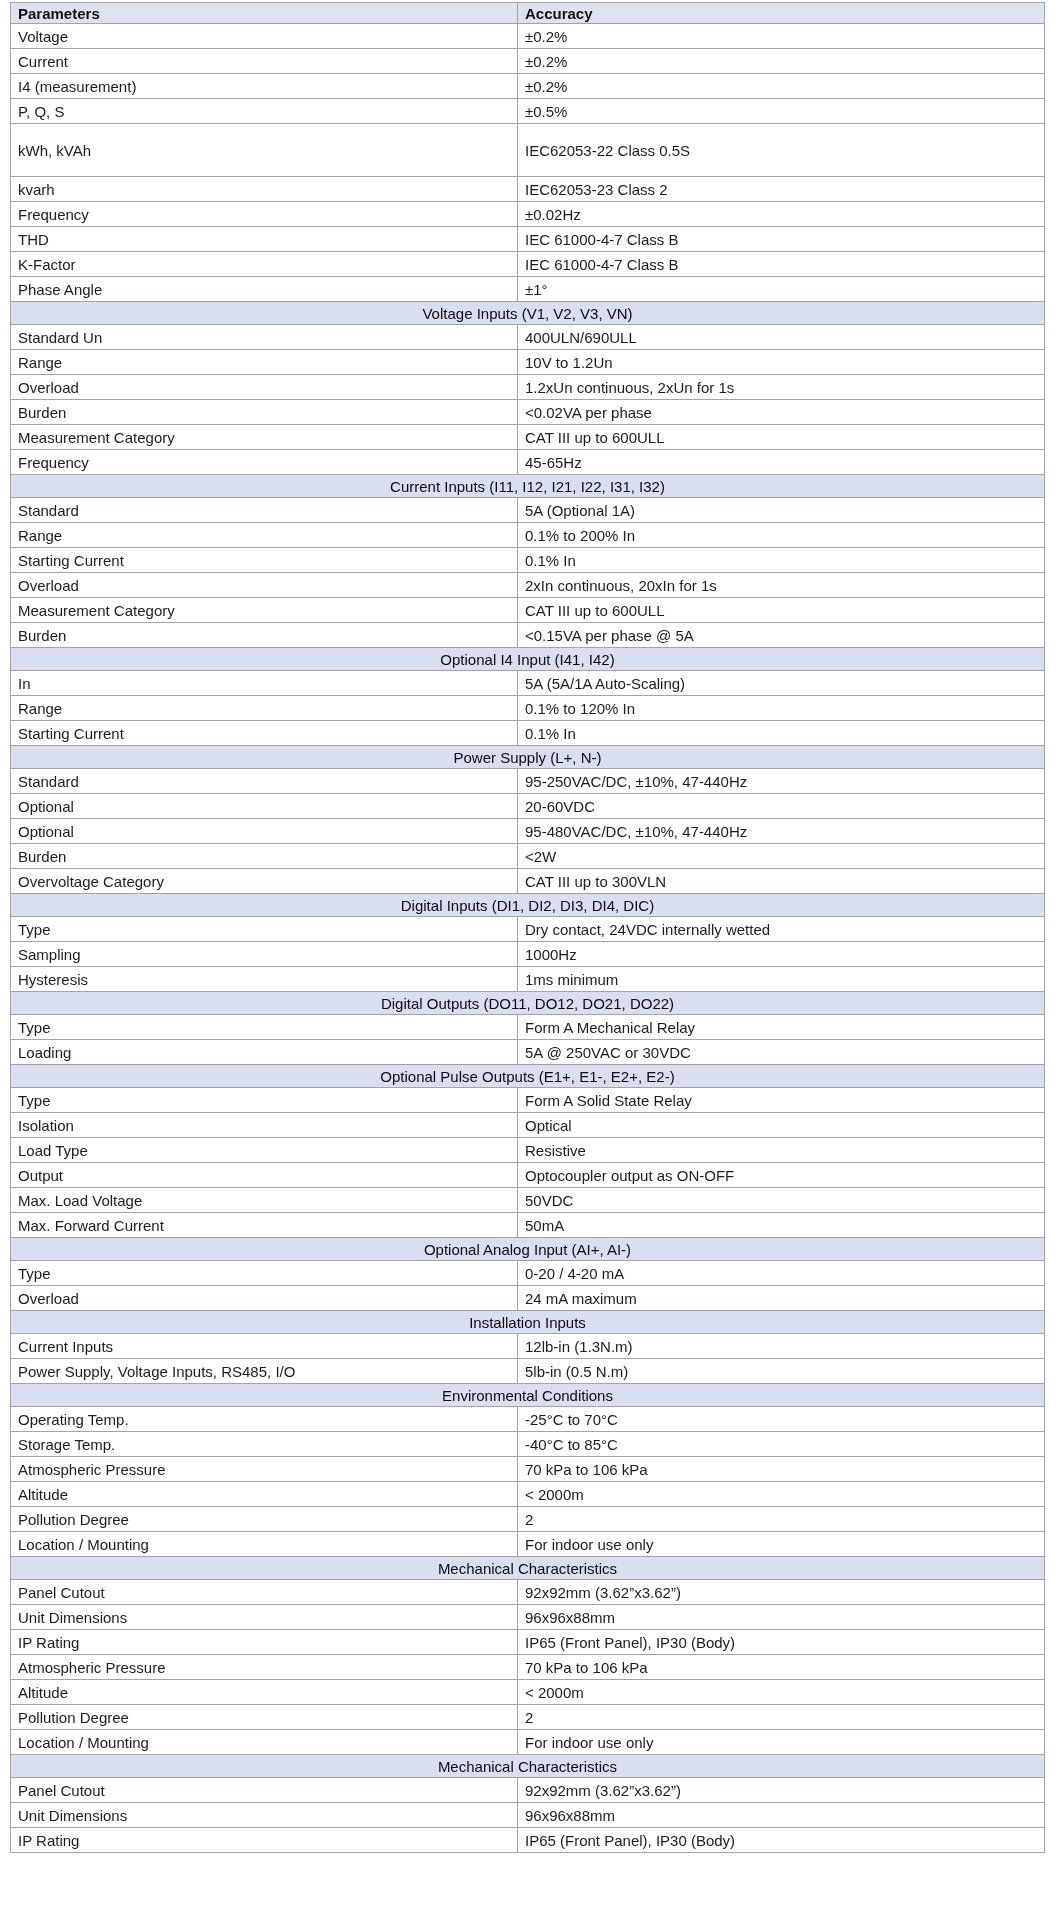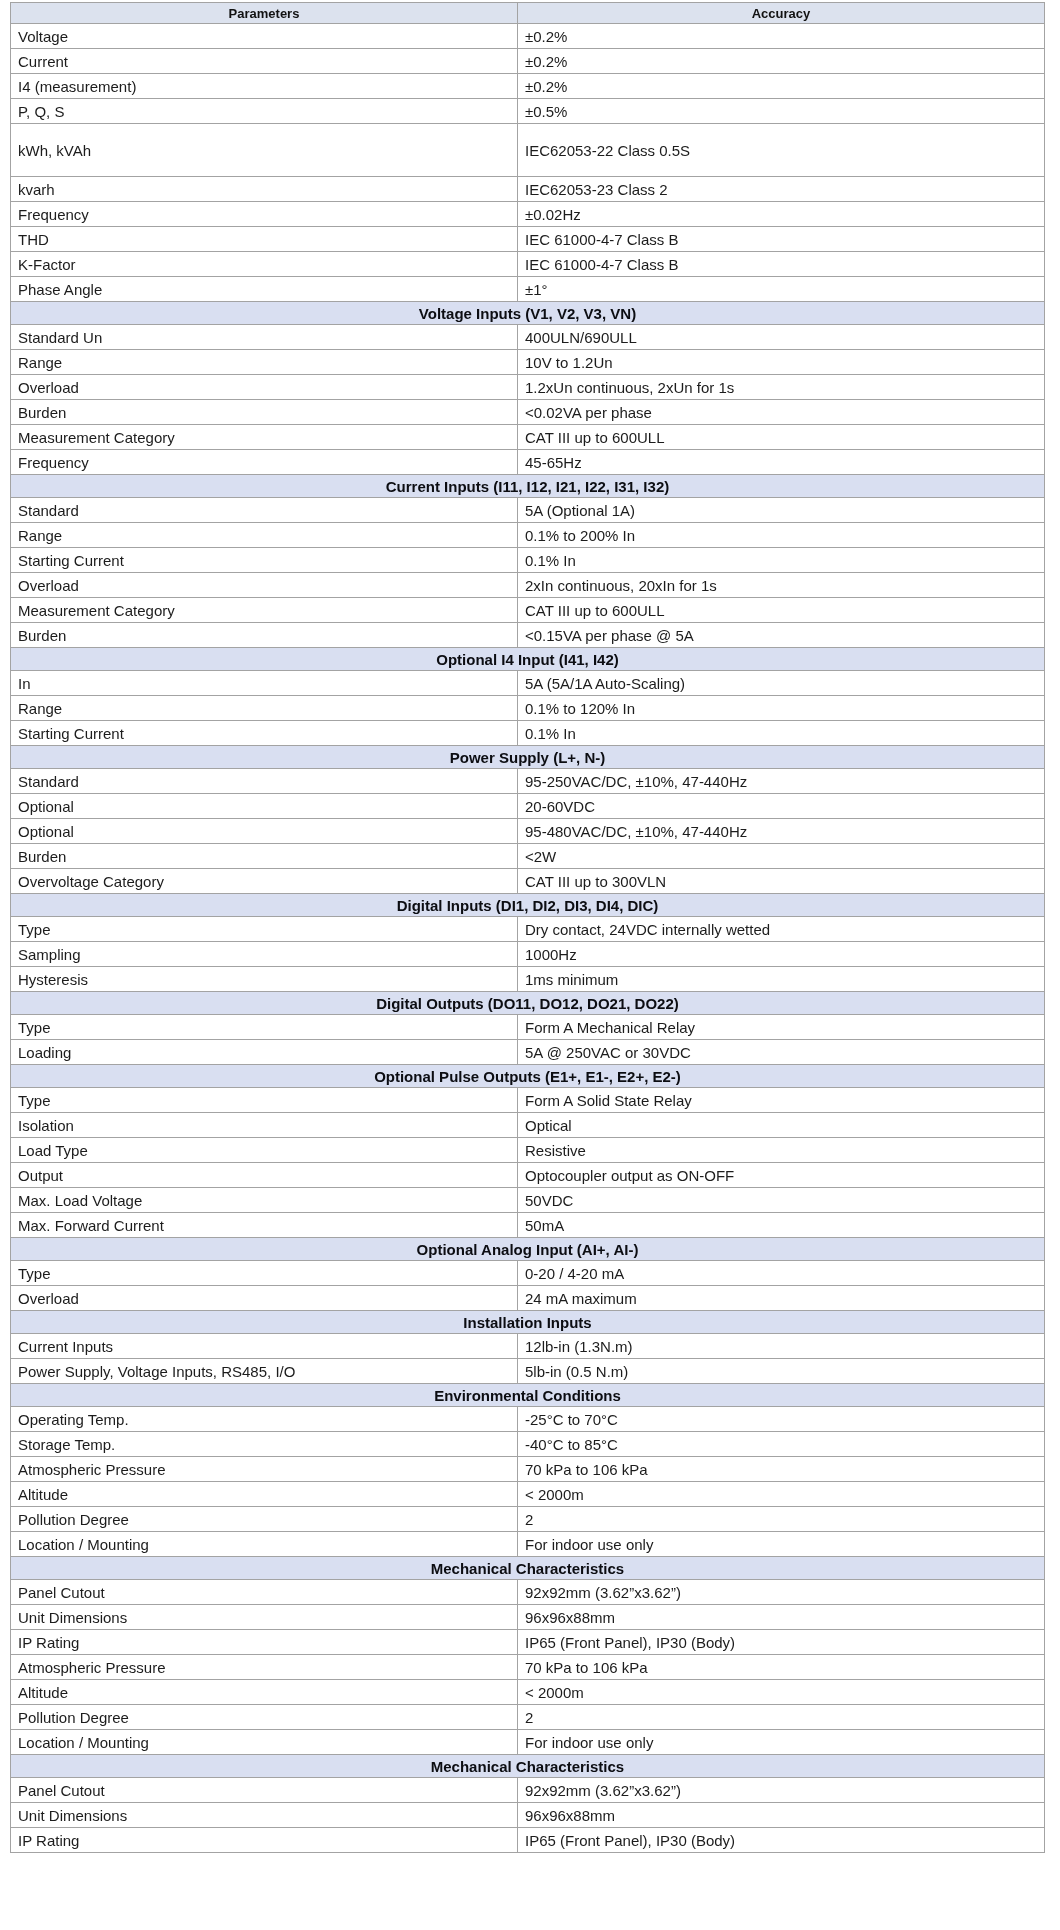--- a/index.html
+++ b/index.html
@@ -32,28 +32,27 @@
     vertical-align: middle;
     overflow: hidden;
     white-space: nowrap;
     text-align: left;
   }
   .spec-table th {
     background: var(--header-bg, #dce2ee);
     font-weight: bold;
     color: #121212;
     height: 20px;
-    font-size: 13px;
-    text-align: center;
+    font-size: 15px;
   }
   .spec-table td { height: 24px; }
   .spec-table tr.tall-row td { height: 52px; }
   .spec-table tr.section-row td {
     background: var(--section-bg, #d9dff1);
-    font-weight: bold;
+    font-weight: normal;
     text-align: center;
     color: #0c0d12;
     height: 22px;
   }
 </style>
 </head>
 <body>
 
 <div class="table-wrap">
   <table class="spec-table">

